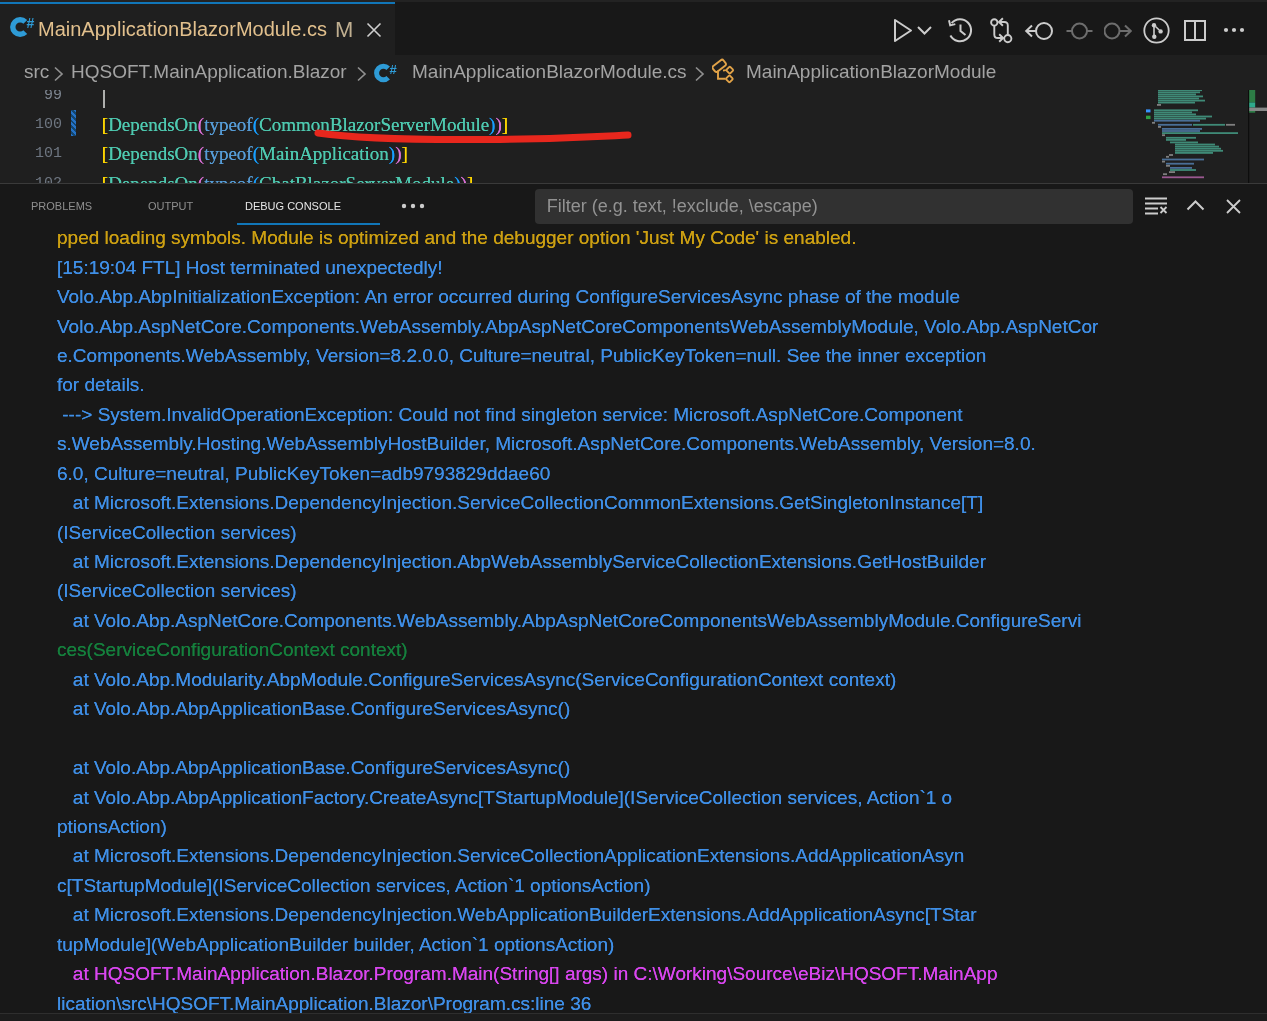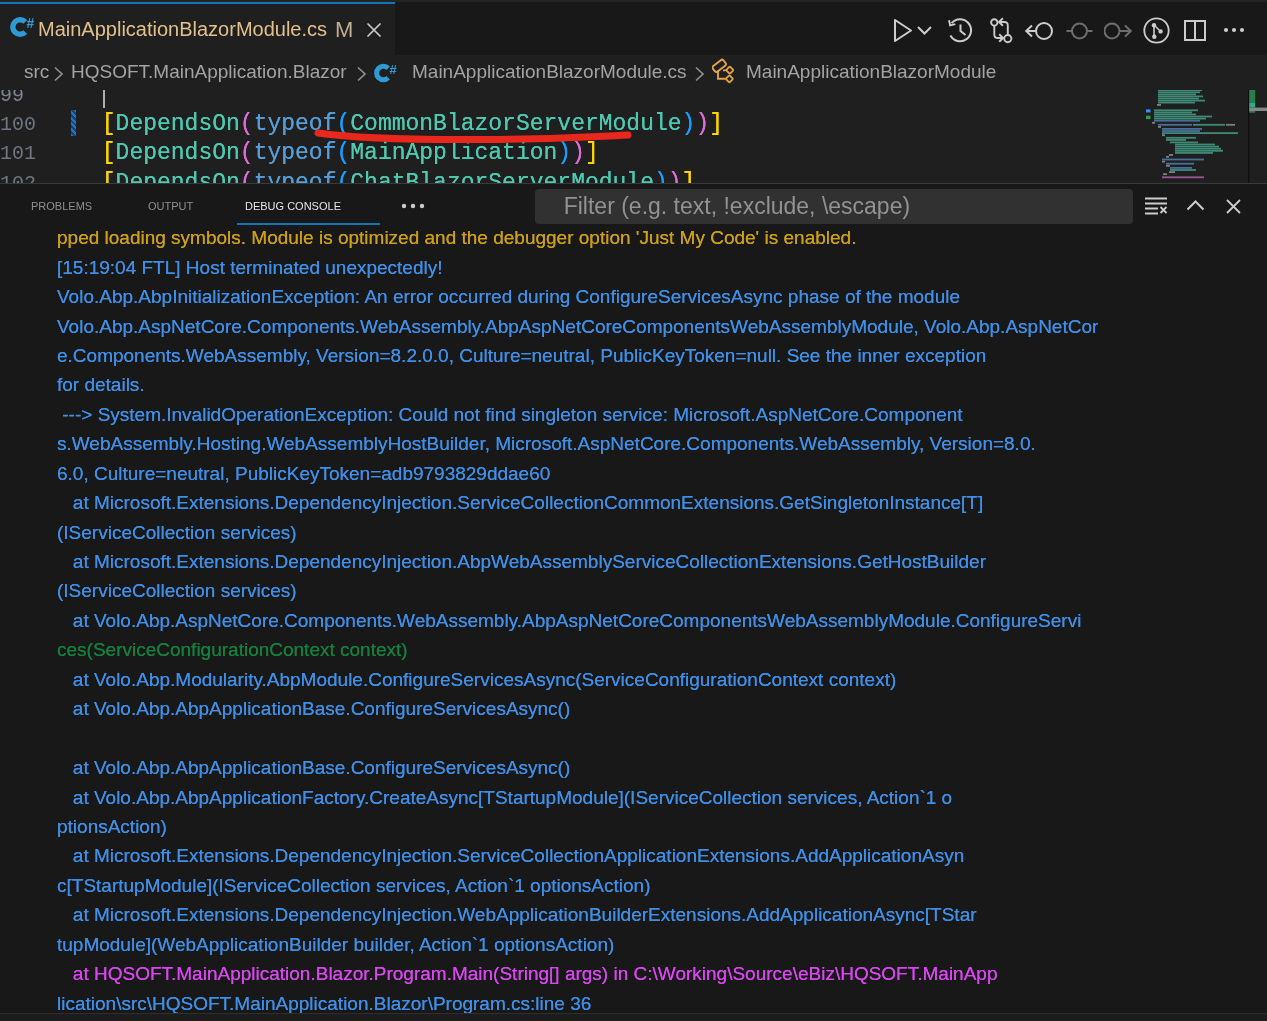--- a/index.html
+++ b/index.html
@@ -4,27 +4,27 @@
 html,body{width:1267px;height:1021px;background:#181818;overflow:hidden;font-family:"Liberation Sans", sans-serif}
 .abs{position:absolute}
 #tabbar{position:absolute;left:0;top:0;width:1267px;height:55px;background:#181818}
 #topline{position:absolute;left:0;top:0;width:1267px;height:2px;background:#232323}
 #tab{position:absolute;left:0;top:2px;width:395px;height:53px;background:#1f1f1f;border-top:2.5px solid #1176b8}
 #tabname{position:absolute;left:38px;top:18px;font-size:20px;color:#e2c08d;letter-spacing:0}
 #tabm{position:absolute;left:335px;top:17px;font-size:22px;color:#c9b797;opacity:.95}
 #crumbs{position:absolute;left:0;top:55px;width:1267px;height:35px;background:#1f1f1f;color:#a3a3a3;font-size:19px}
 .sepsvg{position:absolute}
 #editor{position:absolute;left:0;top:90px;width:1267px;height:94px;background:#1f1f1f;overflow:hidden}
-.lnum{position:absolute;left:0;width:62px;text-align:left;font-family:"Liberation Mono", monospace;font-size:20px;line-height:29.44px;color:#6e7681}
-.cline{position:absolute;left:101.8px;font-family:Liberation Mono, monospace;font-size:23px;line-height:29.44px;white-space:pre;text-shadow:0 0 .5px currentColor}
+.lnum{position:absolute;left:0;width:62px;text-align:right;font-family:"Liberation Mono", monospace;font-size:15px;line-height:29.44px;color:#6e7681}
+.cline{position:absolute;left:101.8px;font-family:Liberation Serif, serif;font-size:19px;line-height:29.44px;white-space:pre;text-shadow:0 0 .5px currentColor}
 .b1{color:#ffd700} .b2{color:#da70d6} .b3{color:#179fff}
 .tn{color:#4ec9b0} .kw{color:#569cd6}
 #panelhead{position:absolute;left:0;top:183px;width:1267px;height:45px;background:#181818;border-top:1.5px solid #3a3a3a}
 .ptab{position:absolute;top:1px;height:42px;line-height:42px;font-size:11px;letter-spacing:0;color:#8f8f8f}
-#filter{position:absolute;left:534.7px;top:5px;width:598px;height:35px;background:#313131;border-radius:4px;color:#929292;font-size:23px;line-height:35px;padding-left:29px}
+#filter{position:absolute;left:534.7px;top:5px;width:598px;height:35px;background:#313131;border-radius:4px;color:#929292;font-size:18px;line-height:35px;padding-left:12px}
 #console{position:absolute;left:0;top:228px;width:1267px;height:785px;background:#181818;overflow:hidden}
 .crow{position:absolute;left:57px;font-family:Liberation Sans, sans-serif;font-size:19px;line-height:29.44px;white-space:pre;text-shadow:0 0 .5px currentColor}
 #bottomstrip{position:absolute;left:0;top:1013px;width:1267px;height:8px;background:#1c1c1c;border-top:1px solid #2e2e2e}
 svg{display:block}
 </style></head><body>
 <div id="tabbar">
     <div id="topline"></div>
     <div id="tab"></div>
   </div>
 <svg class="abs" style="left:10px;top:13px" width="30" height="28" viewBox="0 0 30 28">

